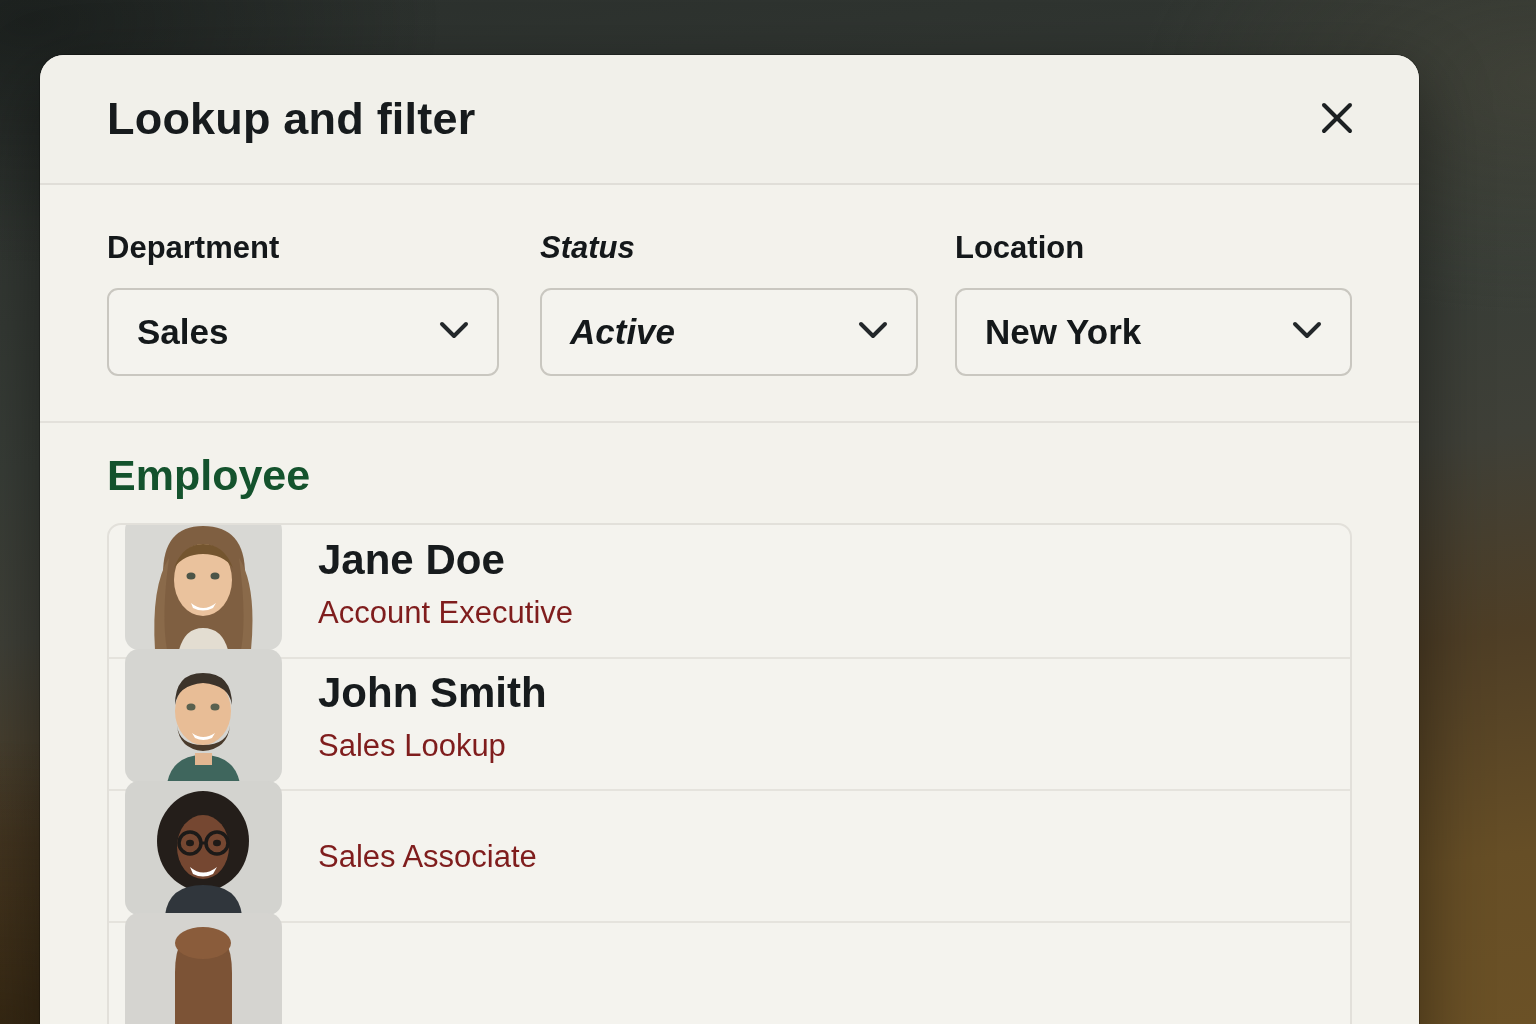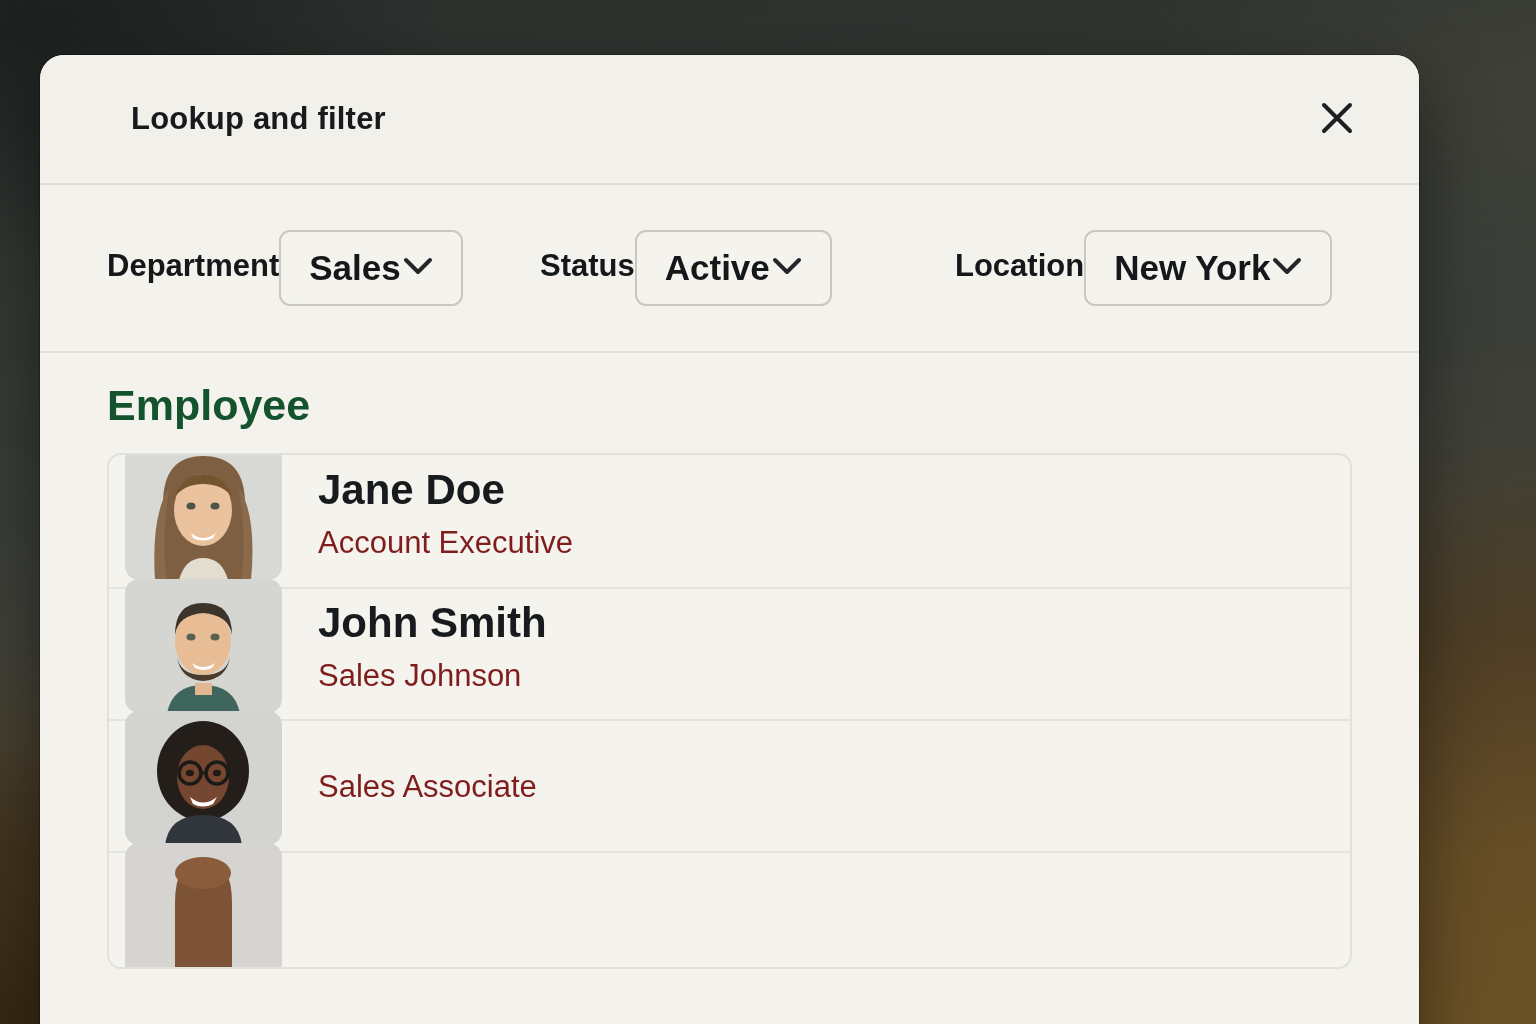--- a/index.html
+++ b/index.html
@@ -27,52 +27,51 @@
   .modal-header {
     height: 130px;
     background: #f1f0ea;
     border-bottom: 2px solid #e0ded8;
     display: flex;
     align-items: center;
     justify-content: space-between;
     padding: 0 54px 0 67px;
   }
   .modal-title {
-    font-size: 31px;
+    font-size: 45px;
     font-weight: 700;
     color: #171b1d;
     letter-spacing: 0.2px;
-    margin-left: 24px;
   }
   .close-btn {
     width: 56px; height: 56px;
     background: transparent;
     border: none;
     cursor: pointer;
     display: flex; align-items: center; justify-content: center;
   }
 
   
   .filters {
     display: flex;
     padding: 45px 67px 45px 67px;
     border-bottom: 2px solid #e3e1db;
   }
-  .filter-group { display: flex; flex-direction: row; align-items: flex-end; }
+  .filter-group { display: flex; flex-direction: column; }
   .filter-group.dept { width: 392px; margin-right: 41px; }
-  .filter-group.status { width: 378px; margin-right: 37px; }
+  .filter-group.status { width: 378px; margin-right: 37px; font-style: italic; }
   .filter-group.loc { width: 397px; }
   .filter-label {
     font-size: 31px;
     font-weight: 700;
     color: #14181a;
     margin-bottom: 22px;
   }
   .select-box {
-    height: 76px;
+    height: 88px;
     background: #f4f3ee;
     border: 2px solid #c9c7c0;
     border-radius: 11px;
     display: flex;
     align-items: center;
     justify-content: space-between;
     padding: 0 26px 0 28px;
     cursor: pointer;
   }
   .select-value {
@@ -218,21 +217,21 @@
             <ellipse cx="78" cy="62" rx="28" ry="34" fill="#e8bd96"></ellipse>
             <path d="M50 56 Q50 24 78 24 Q107 24 107 56 Q104 36 78 34 Q53 36 50 56 Z" fill="#3c332a"></path>
             <path d="M52 76 Q54 100 78 102 Q103 100 105 76 Q103 96 78 96 Q54 96 52 76 Z" fill="#4a3b2c"></path>
             <ellipse cx="66" cy="58" rx="4.5" ry="3.5" fill="#59614f"></ellipse>
             <ellipse cx="90" cy="58" rx="4.5" ry="3.5" fill="#59614f"></ellipse>
             <path d="M67 84 Q78 92 90 84 L87 89 Q78 93 70 89 Z" fill="#fff"></path>
           </svg>
         </div>
         <div class="employee-text">
           <div class="employee-name">John Smith</div>
-          <div class="employee-role">Sales Johnson</div>
+          <div class="employee-role">Sales Lookup</div>
         </div>
       </div>
 
       <div class="employee-row">
         <div class="avatar">
           <svg viewBox="0 0 157 134">
             <rect width="157" height="134" fill="#d3d3cf"></rect>
             <ellipse cx="78" cy="60" rx="46" ry="50" fill="#241e1a"></ellipse>
             <path d="M40 134 Q44 104 78 104 Q113 104 117 134 Z" fill="#30363c"></path>
             <ellipse cx="78" cy="66" rx="26" ry="32" fill="#754731"></ellipse>

